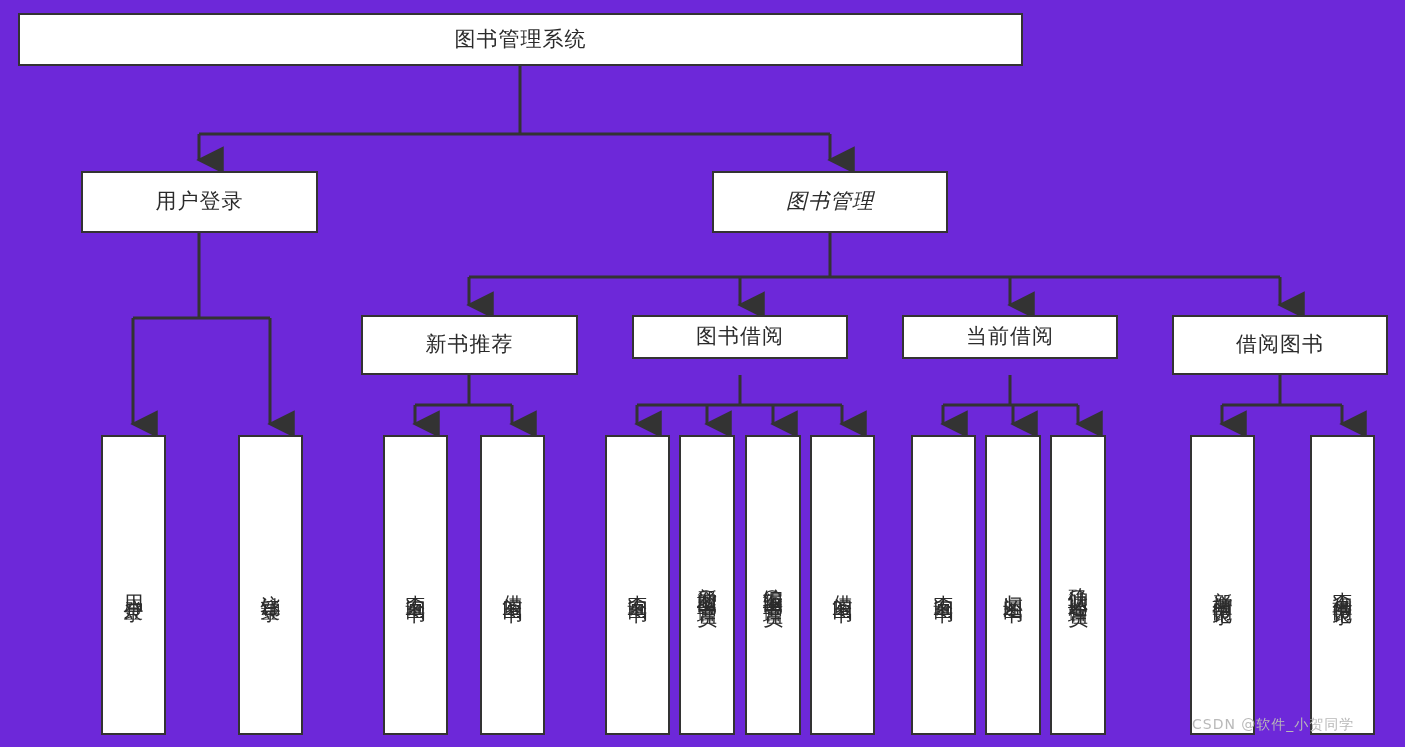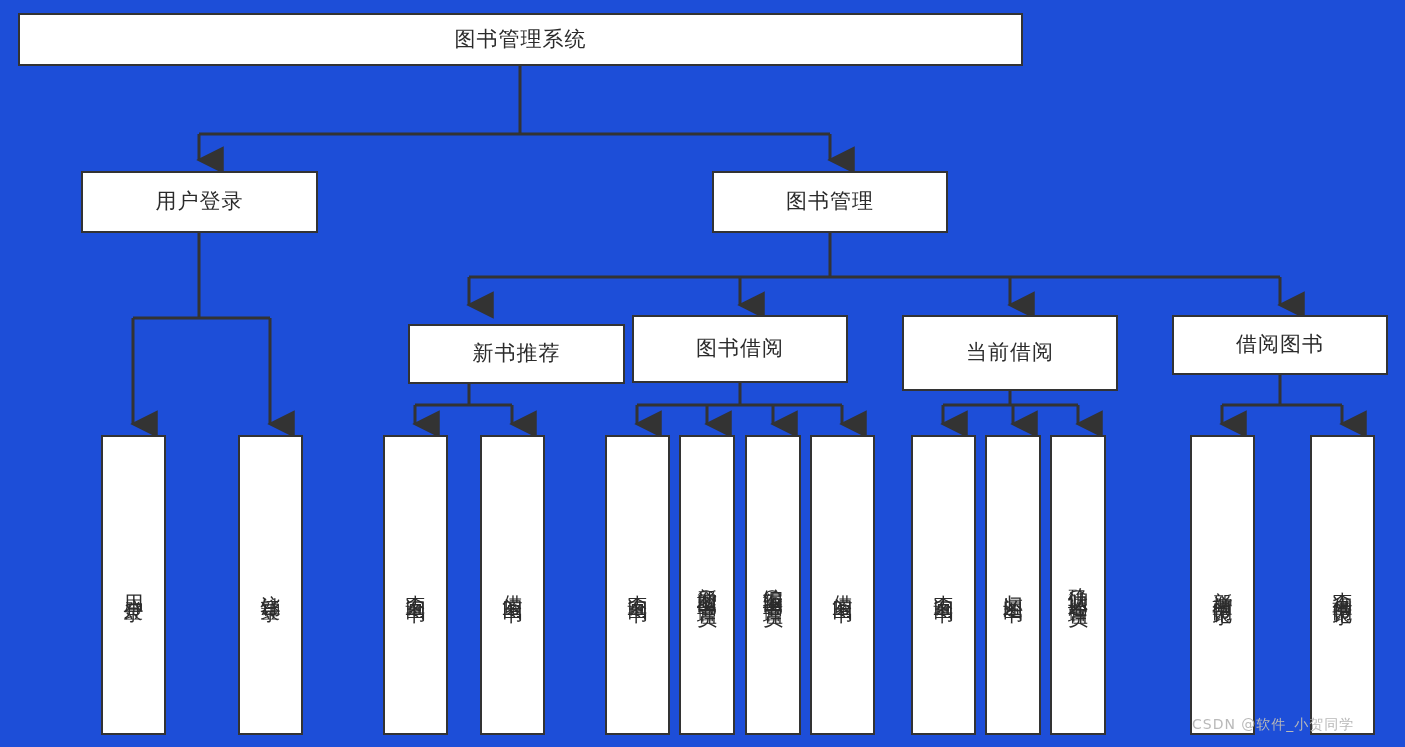--- a/index.html
+++ b/index.html
@@ -4,21 +4,21 @@
 <style>
   html, body {
     margin: 0;
     padding: 0;
     background: #ffffff;
   }
   #stage {
     position: relative;
     width: 1405px;
     height: 747px;
-    background: #1d4ed8;
+    background: #6d28d9;
     font-family: "DejaVu Sans", "Liberation Sans", sans-serif;
     overflow: hidden;
   }
   #wires {
     position: absolute;
     left: 0;
     top: 0;
     width: 1405px;
     height: 747px;
   }
@@ -120,32 +120,32 @@
   </svg>
 
   <div class="node horiz" id="root-node" style="left: 18px; top: 13px; width: 1005px; height: 53px;">
     <span>图书管理系统</span>
   </div>
 
   <div id="level2-layer">
       <div class="node horiz" style="left: 81px; top: 171px; width: 237px; height: 62px;">
         <span class="">用户登录</span>
       </div>
-      <div class="node horiz" style="left: 712px; top: 171px; width: 236px; height: 62px;">
+      <div class="node horiz" style="left: 712px; top: 171px; width: 236px; height: 62px; font-style: italic;">
         <span class="">图书管理</span>
       </div>
     </div>
   <div id="level3-layer">
-      <div class="node horiz" style="left: 361px; top: 324px; width: 217px; height: 60px; margin-left: 47px;">
+      <div class="node horiz" style="left: 361px; top: 315px; width: 217px; height: 60px;">
         <span class="">新书推荐</span>
       </div>
-      <div class="node horiz" style="left: 632px; top: 315px; width: 216px; height: 68px;">
+      <div class="node horiz" style="left: 632px; top: 315px; width: 216px; height: 44px;">
         <span class="">图书借阅</span>
       </div>
-      <div class="node horiz" style="left: 902px; top: 315px; width: 216px; height: 76px;">
+      <div class="node horiz" style="left: 902px; top: 315px; width: 216px; height: 44px;">
         <span class="">当前借阅</span>
       </div>
       <div class="node horiz" style="left: 1172px; top: 315px; width: 216px; height: 60px;">
         <span class="">借阅图书</span>
       </div>
     </div>
   <div id="leaf-layer">
       <div class="node vert" style="left: 101px; top: 435px; width: 65px; height: 300px;">
         <span class="vtext">用户登录</span>
       </div>

